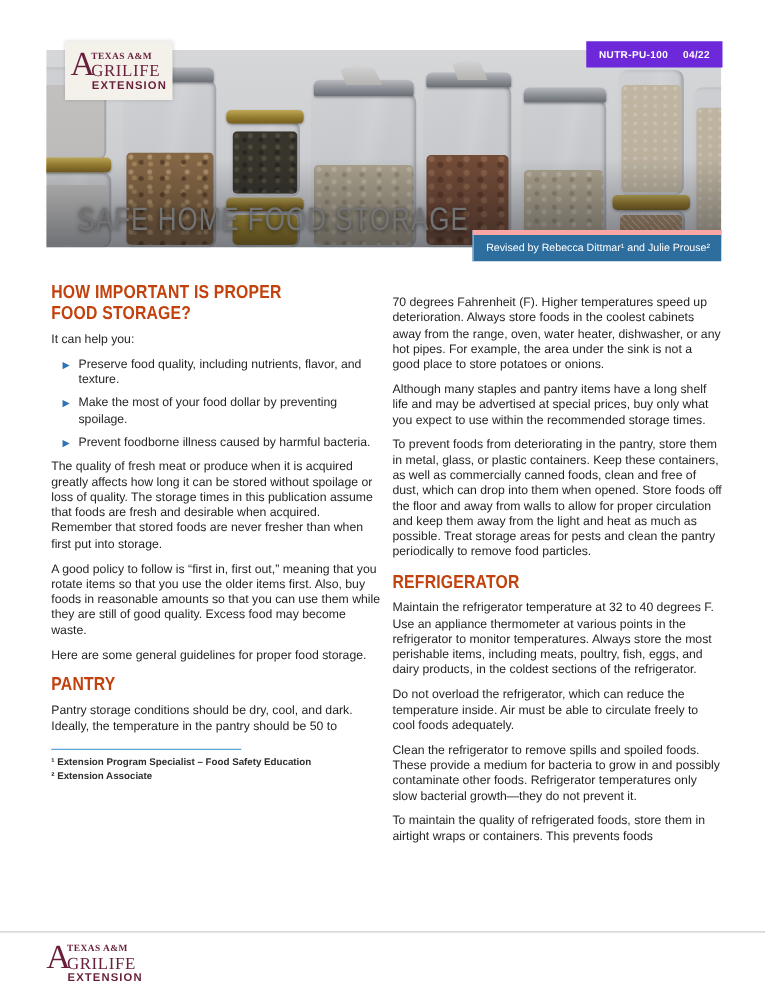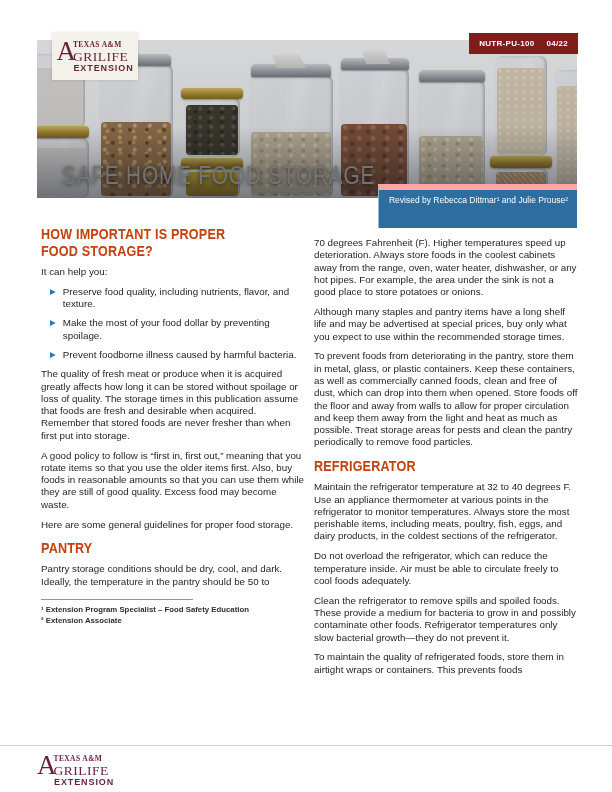--- a/index.html
+++ b/index.html
@@ -1,20 +1,20 @@
 <!DOCTYPE html>
 <html><head>
 <meta charset="utf-8">
 <style>
   html,body{margin:0;padding:0;background:#e8e8e8;}
   .page{position:relative;width:612px;height:792px;background:#ffffff;margin:0 auto;
         font-family:"Liberation Sans", sans-serif;color:#1f1f1f;overflow:hidden;}
 
   
-  .doc-badge{position:absolute;top:33px;right:34px;z-index:50;background:#7f1d1d;color:#fff;
+  .doc-badge{position:absolute;top:33px;right:34px;z-index:50;background:#6d28d9;color:#fff;
              font-size:8px;font-weight:bold;letter-spacing:.3px;padding:6px 10px;display:flex;gap:12px;}
   .photo{position:absolute;left:37px;top:40px;width:540px;height:158px;overflow:hidden;
          background:linear-gradient(#68686c 0%,#858380 14%,#989democ 40%,#94908a 45%,#8a857f 100%);}
   .photo::after{content:"";position:absolute;inset:0;z-index:5;
          background:linear-gradient(to bottom,rgba(28,32,44,.18) 0%,rgba(28,32,44,.22) 55%,rgba(10,14,24,.55) 100%);}
   .jar{position:absolute;border-radius:7px;overflow:hidden;
        background:linear-gradient(100deg,rgba(235,240,245,.32),rgba(180,190,200,.10) 35%,rgba(252,253,255,.40) 50%,rgba(160,170,180,.10) 65%,rgba(226,232,240,.26));
        box-shadow:inset 2px 0 3px rgba(255,255,255,.35),inset -2px 0 3px rgba(80,85,95,.35),inset 0 2px 4px rgba(255,255,255,.25);}
   .contents{position:absolute;left:2px;right:2px;bottom:2px;border-radius:4px;}
   .lid-gold{position:absolute;border-radius:4px;z-index:2;
@@ -40,21 +40,21 @@
   .aglogo .bigA{font-family:"Liberation Serif", serif;font-size:27px;line-height:.82;}
   .aglogo .stack{display:flex;flex-direction:column;margin-left:-3px;padding-top:1px;}
   .aglogo .texas{font-family:"Liberation Serif", serif;font-size:7.5px;font-weight:bold;letter-spacing:.4px;text-transform:uppercase;}
   .aglogo .grilife{font-family:"Liberation Serif", serif;font-size:13.5px;letter-spacing:.5px;text-transform:uppercase;margin-top:1px;}
   .aglogo .ext{font-size:9px;font-weight:bold;letter-spacing:.9px;margin:1px 0 0 17px;}
 
   .hero-title{position:absolute;left:62px;top:143px;z-index:40;color:#737373;font-size:26px;font-weight:normal;white-space:nowrap;}
   .hero-title span{display:inline-block;transform:scaleX(.8);transform-origin:left center;letter-spacing:1px;
                    text-shadow:0 1px 5px rgba(0,0,0,.6);}
   .byline-badge{position:absolute;right:35px;top:184px;z-index:40;background:#2e6e9e;color:#fff;
-                font-size:8.5px;padding:5px 9px 23px 10px;border-top:6px solid #fca5a5;border-left:1px solid #8fb6d1;}
+                font-size:8.5px;padding:5px 9px 6px 10px;border-top:4px solid #fca5a5;border-left:1px solid #8fb6d1;}
 
   
   .col{position:absolute;width:264px;font-size:9.8px;line-height:12.3px;}
   .col-left{left:41px;top:226px;}
   .col-right{left:314px;top:237px;}
   .col p{margin:0 0 7.5px;}
   h2.section{color:#c2410c;font-size:15px;font-weight:bold;margin:9px 0 7px;}
   h2.section:first-child{margin-top:0;}
   h2.section span{display:block;transform:scaleX(.84);transform-origin:left center;letter-spacing:.2px;line-height:1.1;}
   ul.bullets{list-style:none;margin:1px 0 1px;padding:0;}

